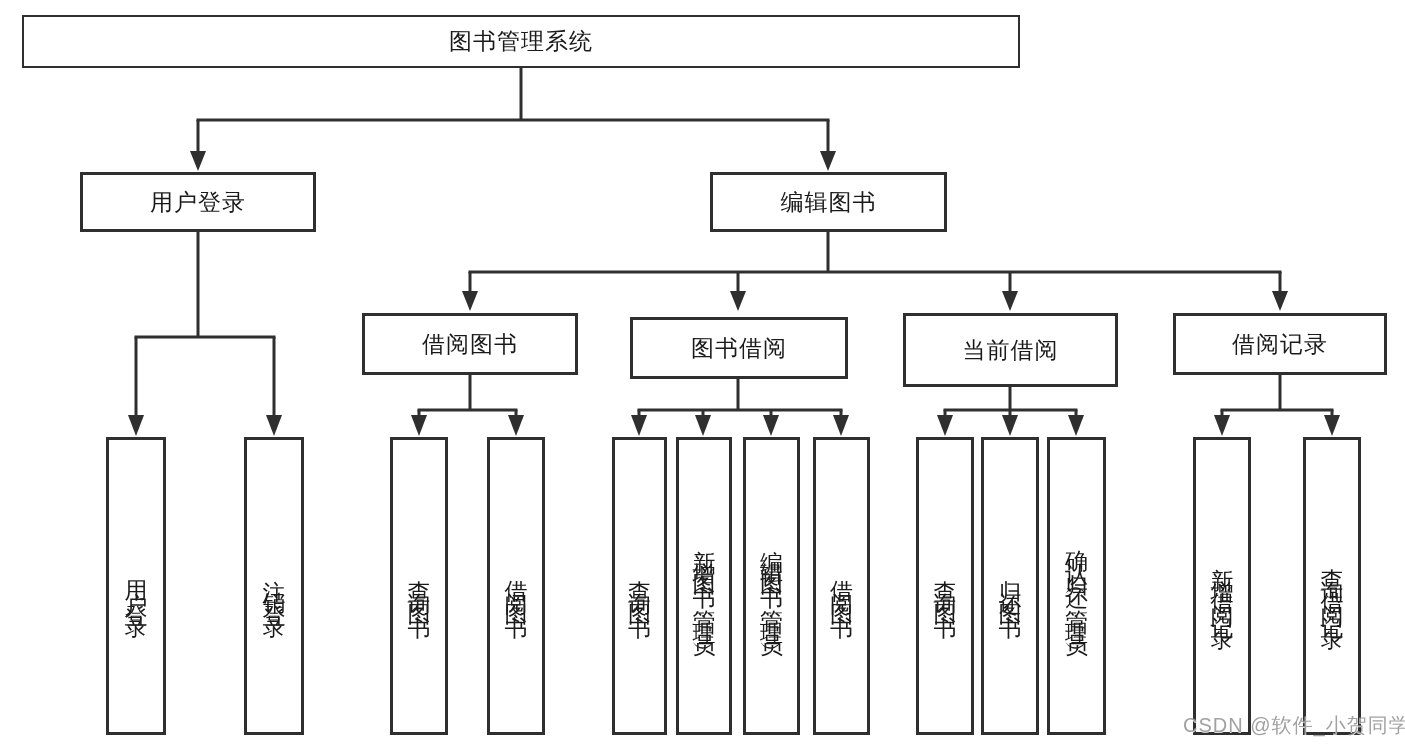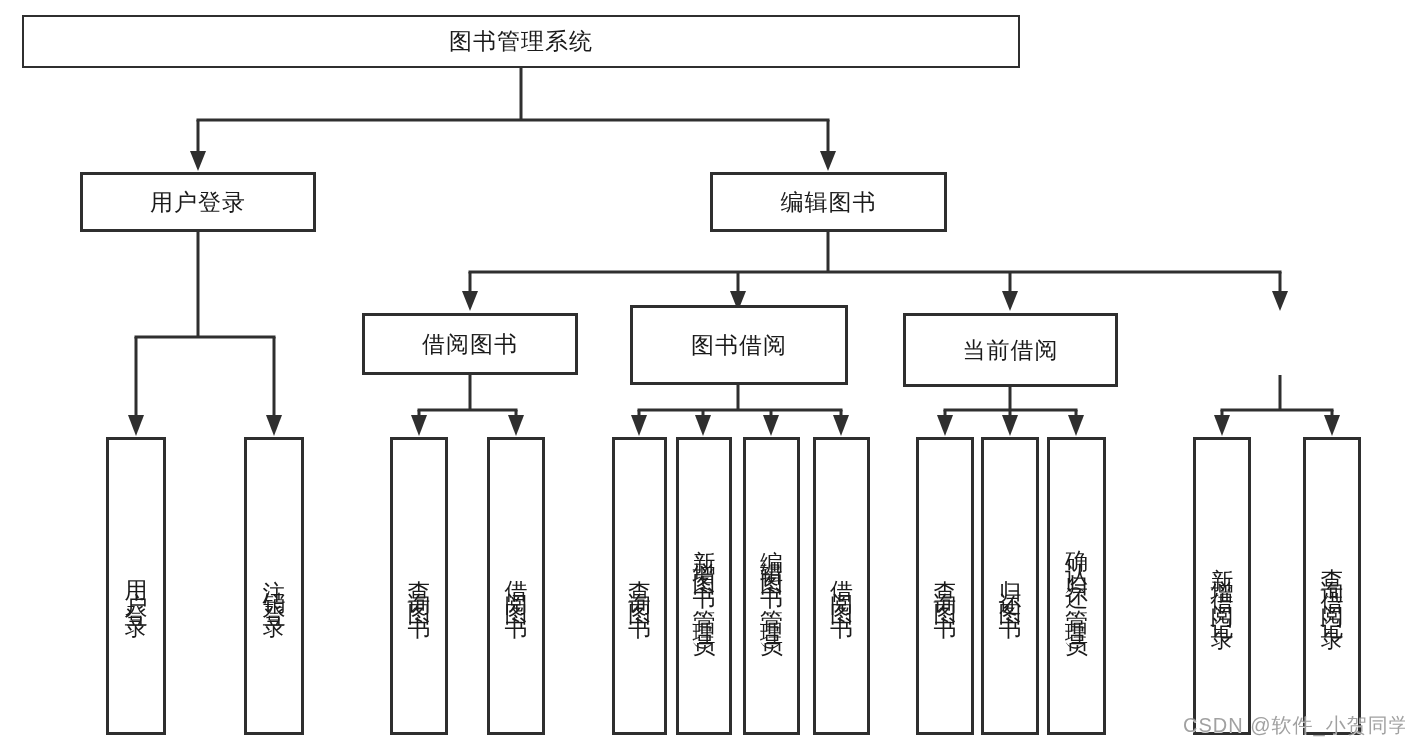--- a/index.html
+++ b/index.html
@@ -129,25 +129,28 @@
   <div class="box" style="left:80px;top:172px;width:236px;height:60px">
     <span>用户登录</span>
   </div>
   <div class="box" style="left:710px;top:172px;width:237px;height:60px">
     <span>编辑图书</span>
   </div>
 
   <div class="box" style="left:362px;top:313px;width:216px;height:62px">
     <span>借阅图书</span>
   </div>
-  <div class="box" style="left:630px;top:305px;width:218px;height:80px">
+  <div class="box" style="left:630px;top:317px;width:218px;height:62px">
     <span>图书借阅</span>
   </div>
   <div class="box" style="left:903px;top:313px;width:215px;height:74px">
     <span>当前借阅</span>
+  </div>
+  <div class="box" style="left:1173px;top:313px;width:214px;height:62px">
+    <span>借阅记录</span>
   </div>
 
   <div class="box vbox" style="left:106px;top:437px;width:60px;height:298px">
     <span>用户登录</span>
   </div>
   <div class="box vbox" style="left:244px;top:437px;width:60px;height:298px">
     <span>注销登录</span>
   </div>
 
   <div class="box vbox" style="left:390px;top:437px;width:58px;height:298px">

